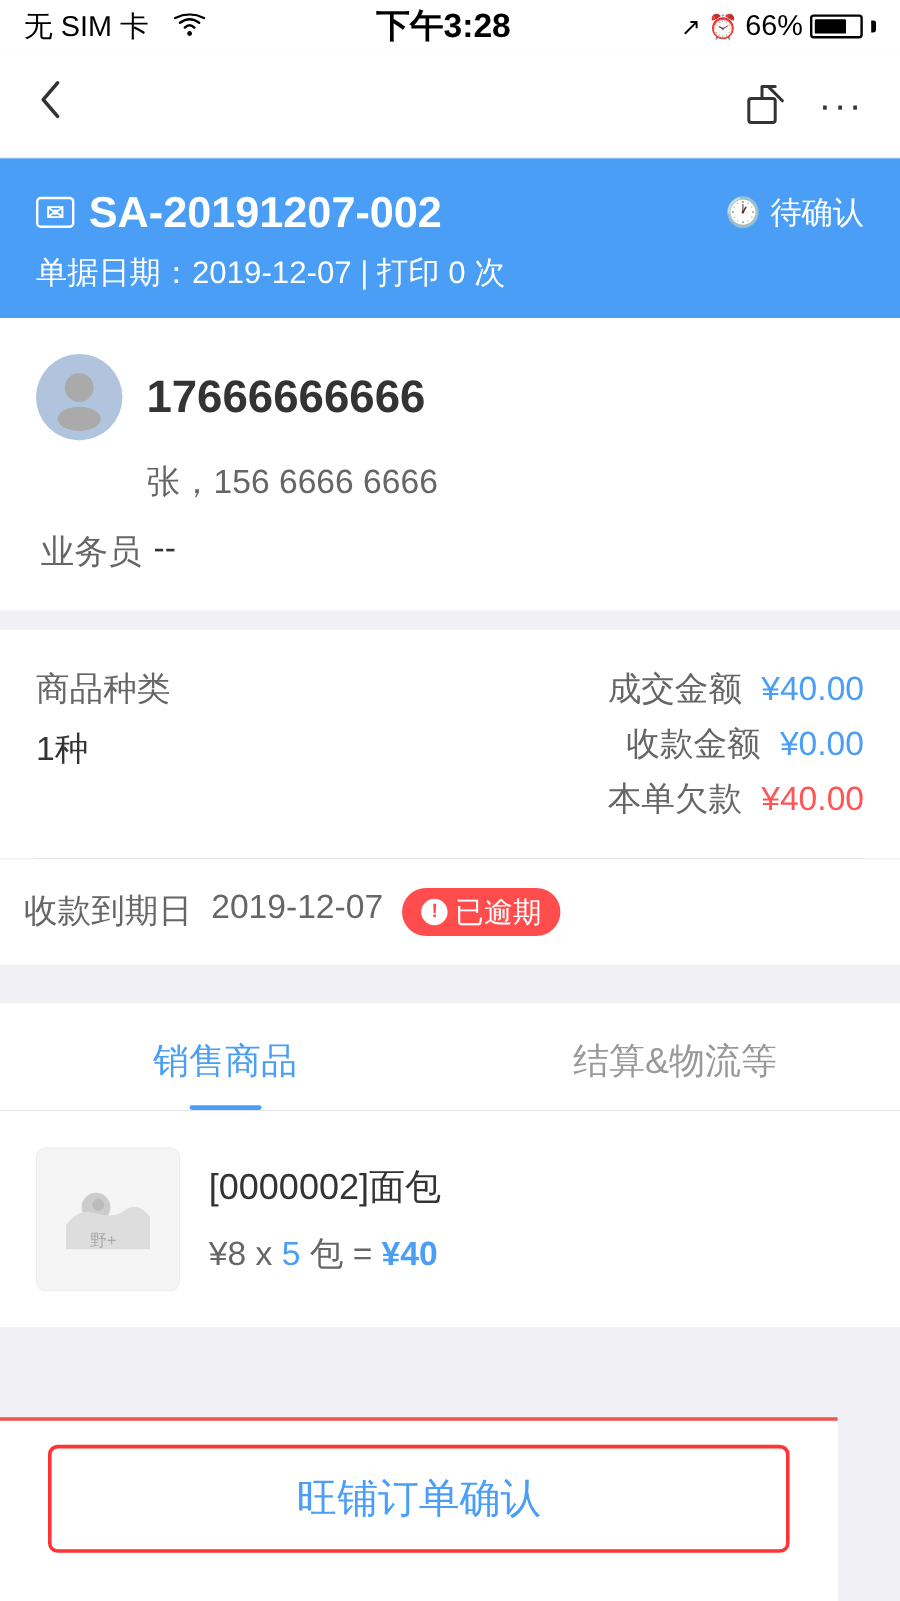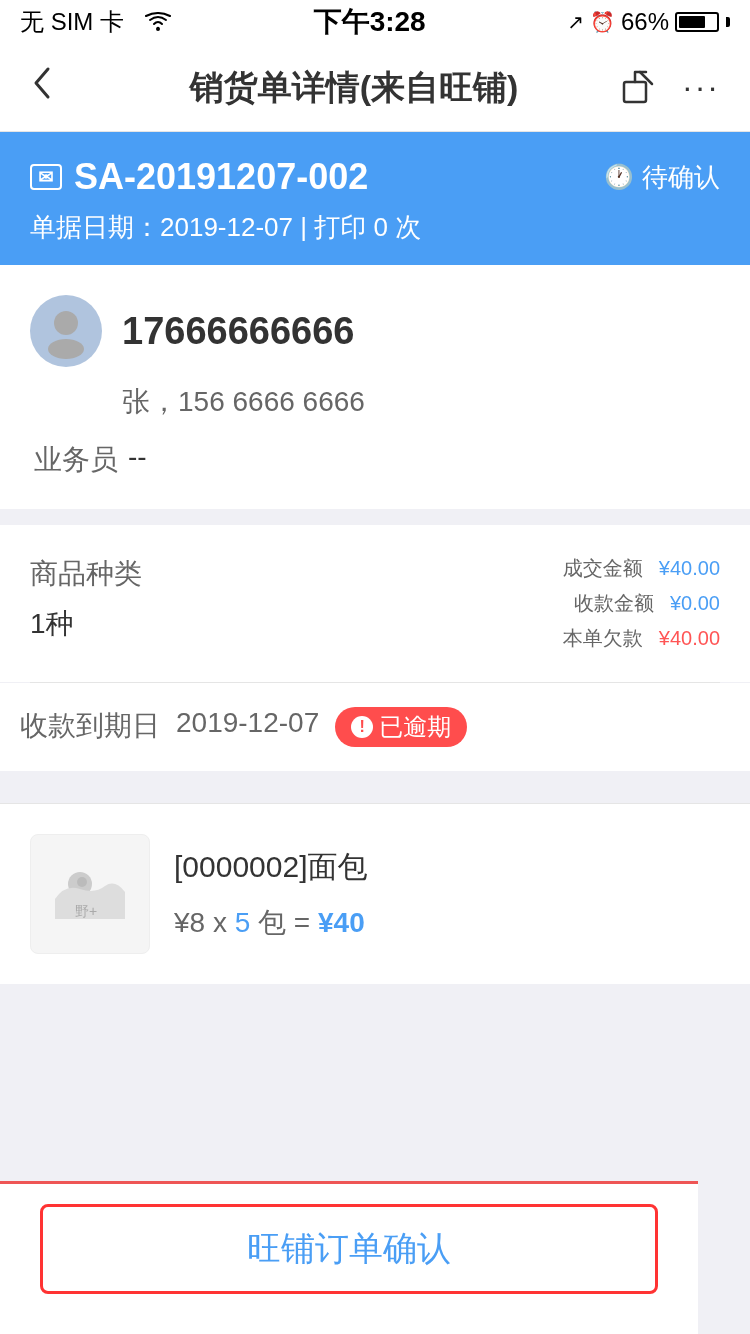--- a/index.html
+++ b/index.html
@@ -180,21 +180,21 @@
     .summary-val { color: #333; }
     .summary-right {
       display: flex;
       flex-direction: column;
       align-items: flex-end;
       gap: 8px;
     }
     .amount-row {
       display: flex;
       gap: 16px;
-      font-size: 20px;
+      font-size: 28px;
       align-items: center;
     }
     .amount-label { color: #666; }
     .amount-value-blue { color: #4a9ef5; }
     .amount-value-red { color: #f55; }
 
     
     .due-section {
       background: #fff;
       padding: 24px 20px;
@@ -364,21 +364,20 @@
     <span class="battery-tip"></span>
   </div>
 </div>
 
 <div class="nav-bar">
   <div class="nav-back">
     <svg width="24" height="40" viewBox="0 0 24 40">
       <polyline points="18,6 6,20 18,34" stroke="#333" stroke-width="3" fill="none" stroke-linecap="round" stroke-linejoin="round"></polyline>
     </svg>
   </div>
-  <div class="nav-title">销货单详情(来自旺铺)</div>
   <div class="nav-right">
     <div class="nav-share-icon">
       <svg width="36" height="36" viewBox="0 0 36 36">
         <rect x="2" y="12" width="22" height="20" rx="2" stroke="#333" stroke-width="2.5" fill="none"></rect>
         <polyline points="13,12 13,2 24,2" stroke="#333" stroke-width="2.5" fill="none" stroke-linecap="round" stroke-linejoin="round"></polyline>
         <line x1="18" y1="2" x2="30" y2="14" stroke="#333" stroke-width="2.5" stroke-linecap="round"></line>
       </svg>
     </div>
     <div class="nav-more">···</div>
   </div>
@@ -457,20 +456,27 @@
   <div class="overdue-badge">
     <span style="background:#fff;color:#ff4d4d;border-radius:50%;width:22px;height:22px;display:inline-flex;align-items:center;justify-content:center;font-size:16px;font-weight:900;">!</span>
     <span>已逾期</span>
   </div>
 </div>
 
 <div class="divider"></div>
 
 <div class="tabs-section">
   <div class="tabs-row">
+    <div class="tab-item active">
+      <span>销售商品</span>
+      <div class="tab-indicator"></div>
+    </div>
+    <div class="tab-item">
+      <span>结算&amp;物流等</span>
+    </div>
   </div>
 
   <div class="product-item">
     <div class="product-thumb">
       <svg width="80" height="60" viewBox="0 0 80 60">
         <circle cx="30" cy="20" r="12" fill="#ccc"></circle>
         <circle cx="32" cy="18" r="5" fill="#bbb"></circle>
         <path d="M5 35 Q15 20 30 25 Q45 30 55 22 Q65 15 75 28 L75 55 L5 55 Z" fill="#ddd"></path>
         <text x="25" y="52" font-size="14" fill="#aaa" font-family="Arial">野+</text>
       </svg>

